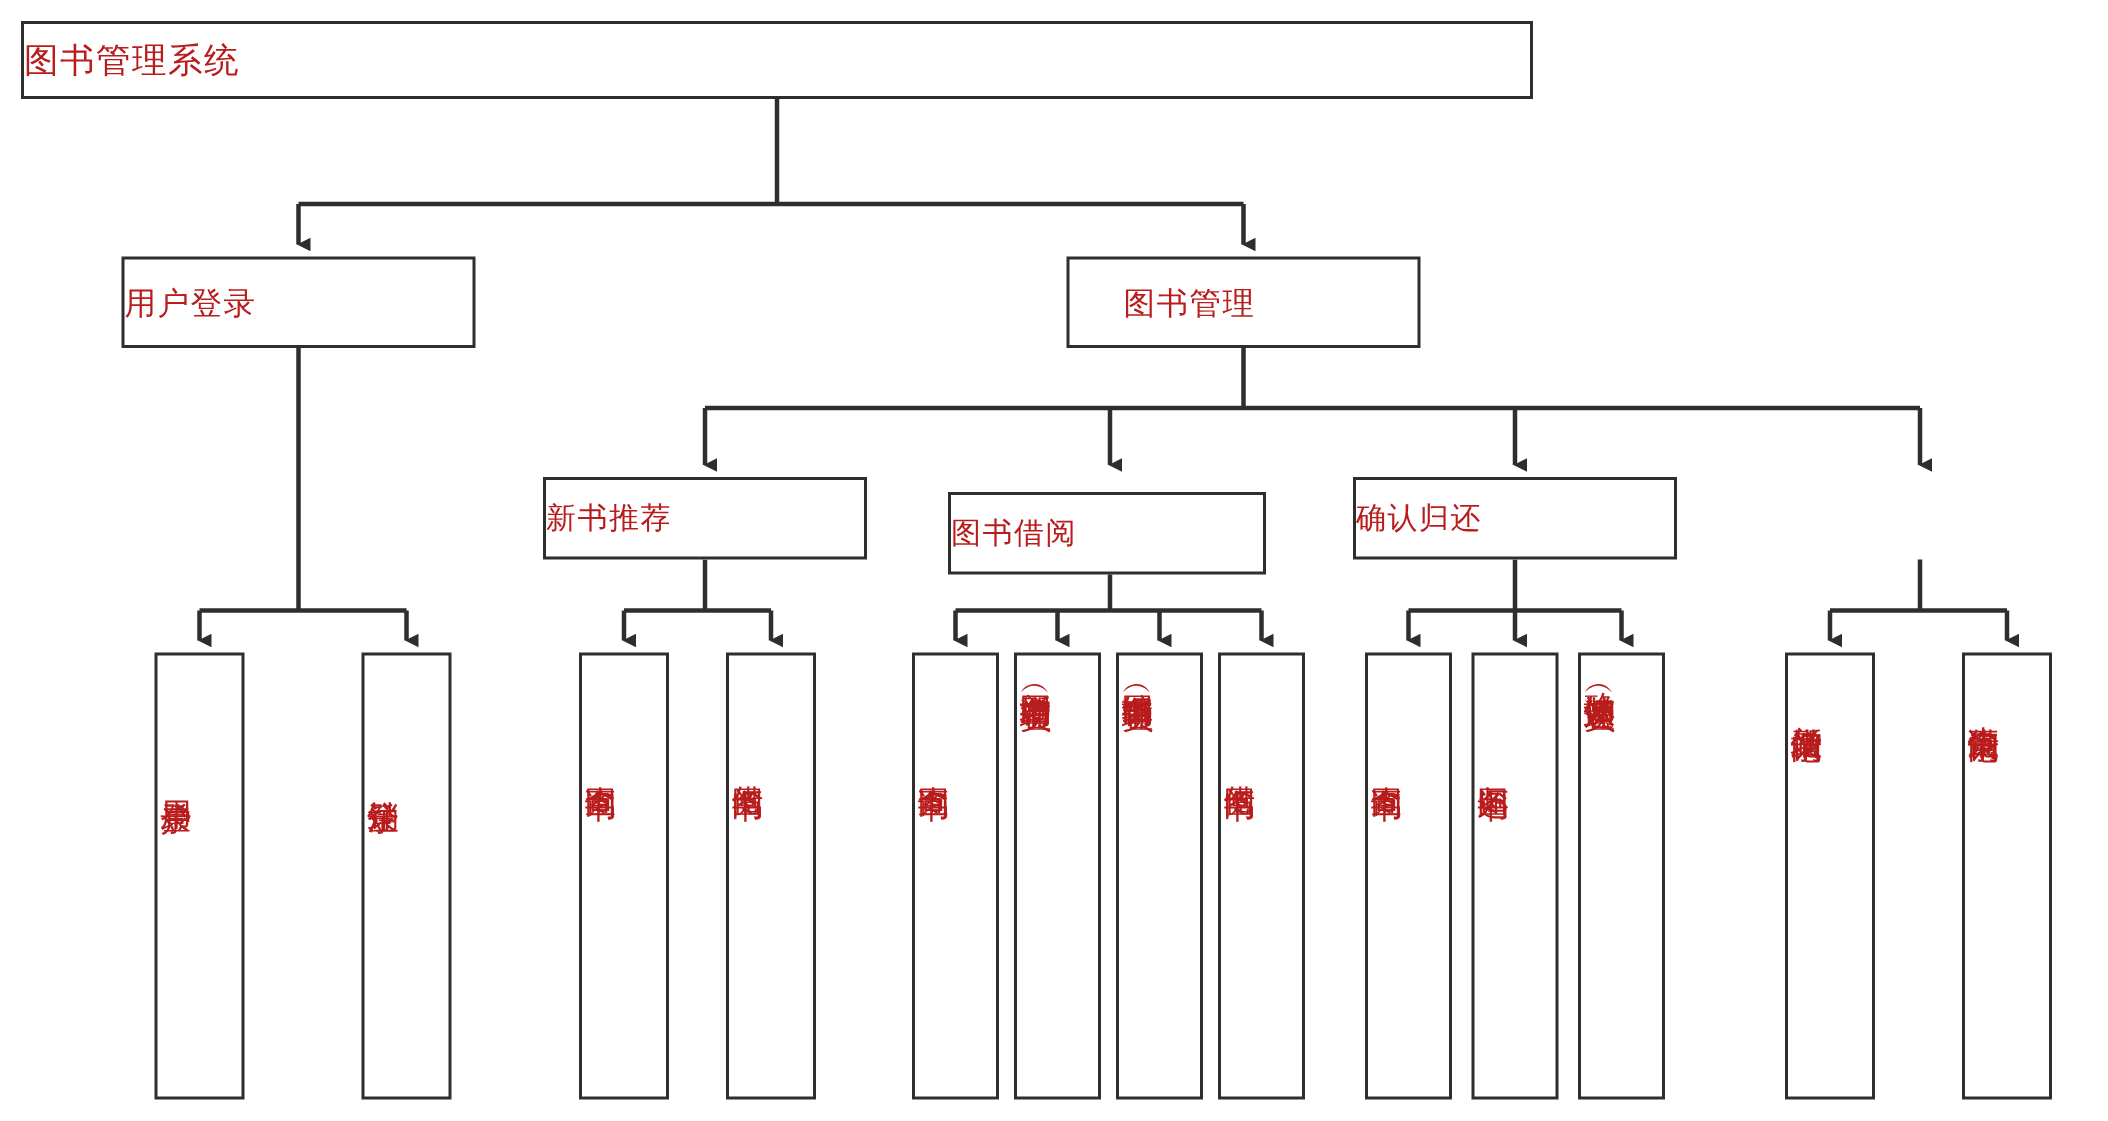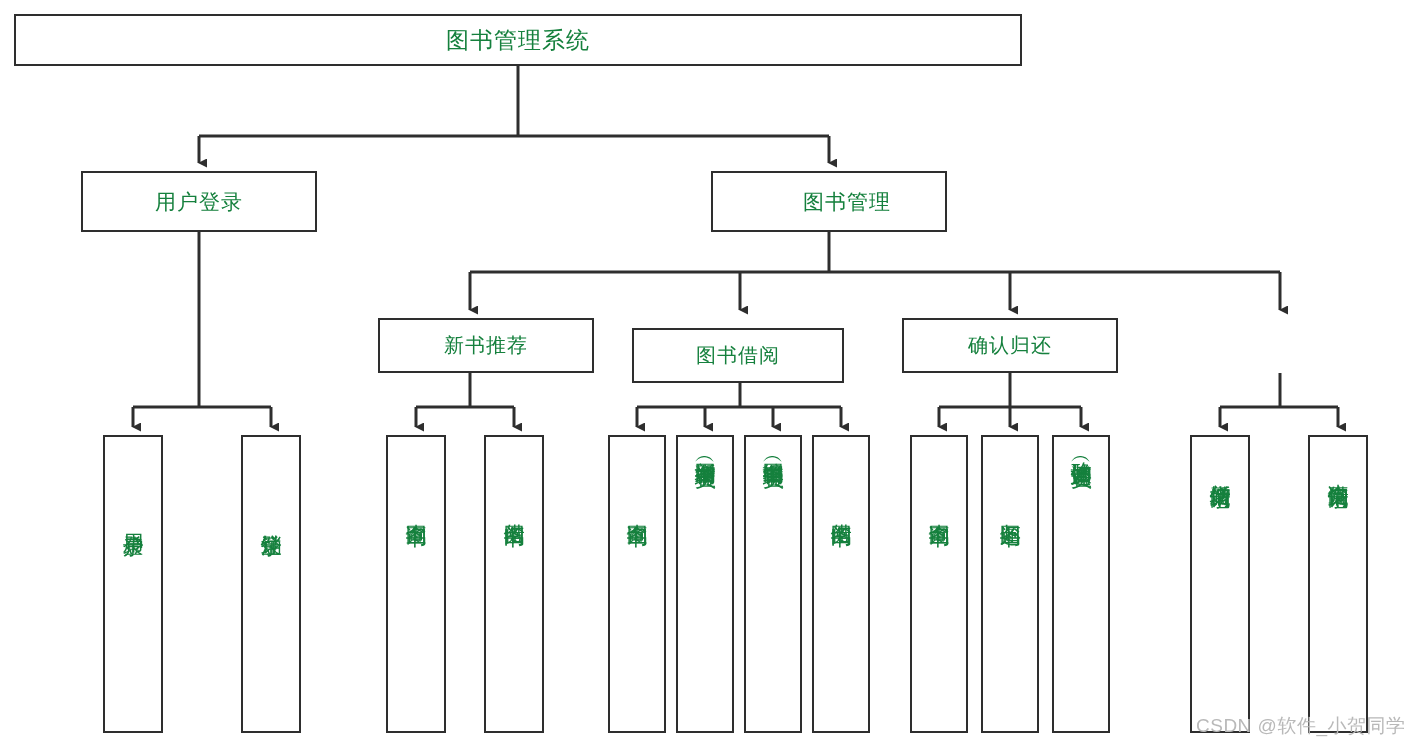--- a/index.html
+++ b/index.html
@@ -25,22 +25,21 @@
     height: 747px;
     pointer-events: none;
   }
   .node {
     position: absolute;
     box-sizing: border-box;
     background: #ffffff;
     border: 2px solid #2e2e2e;
     display: flex;
     align-items: center;
-    justify-content: center;
-    color: #15803d;
+    color: #b91c1c;
   }
   .node.root {
     font-size: 23px;
   }
   .node.lvl2 {
     font-size: 21px;
   }
   .node.lvl3 {
     font-size: 20px;
   }
@@ -130,21 +129,21 @@
     <span class="htext">图书管理系统</span>
   </div>
 
   <div class="node lvl2" style="left:81px; top:171px; width:236px; height:61px;">
     <span class="htext">用户登录</span>
   </div>
   <div class="node lvl2" style="left:711px; top:171px; width:236px; height:61px;padding-left:36px;">
     <span class="htext">图书管理</span>
   </div>
 
-  <div class="node lvl3" style="left:378px; top:318px; width:216px; height:55px;">
+  <div class="node lvl3" style="left:362px; top:318px; width:216px; height:55px;">
     <span class="htext">新书推荐</span>
   </div>
   <div class="node lvl3" style="left:632px; top:328px; width:212px; height:55px;">
     <span class="htext">图书借阅</span>
   </div>
   <div class="node lvl3" style="left:902px; top:318px; width:216px; height:55px;">
     <span class="htext">确认归还</span>
   </div>
 
   <div class="node leaf" style="left:103px; top:435px; width:60px; height:298px; padding-top:80px;">
@@ -184,15 +183,14 @@
     <span class="vtext">确认归还（管理员）</span>
   </div>
 
   <div class="node leaf" style="left:1190px; top:435px; width:60px; height:298px; padding-top:30px;">
     <span class="vtext">新增借阅记录</span>
   </div>
   <div class="node leaf" style="left:1308px; top:435px; width:60px; height:298px; padding-top:30px;">
     <span class="vtext">查询借阅记录</span>
   </div>
 
-  <div id="watermark">CSDN @软件_小贺同学</div>
 
 </div>
 
 </body></html>

